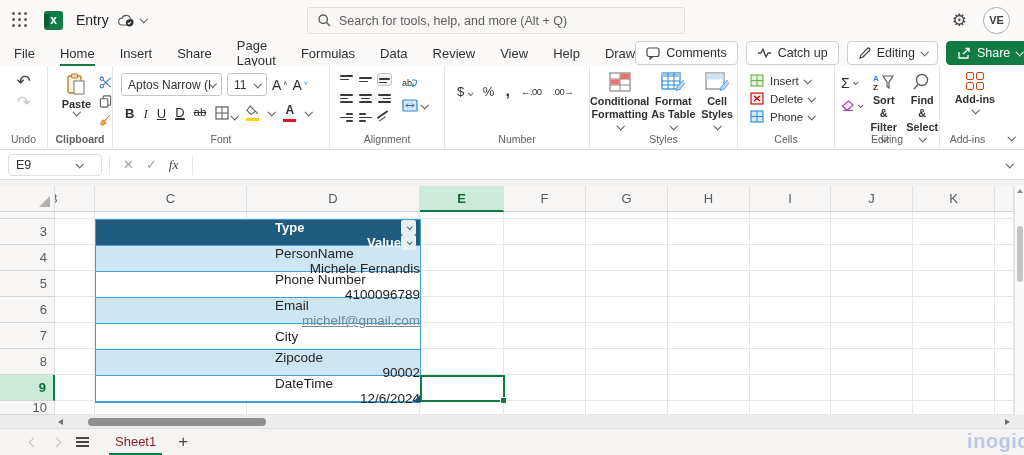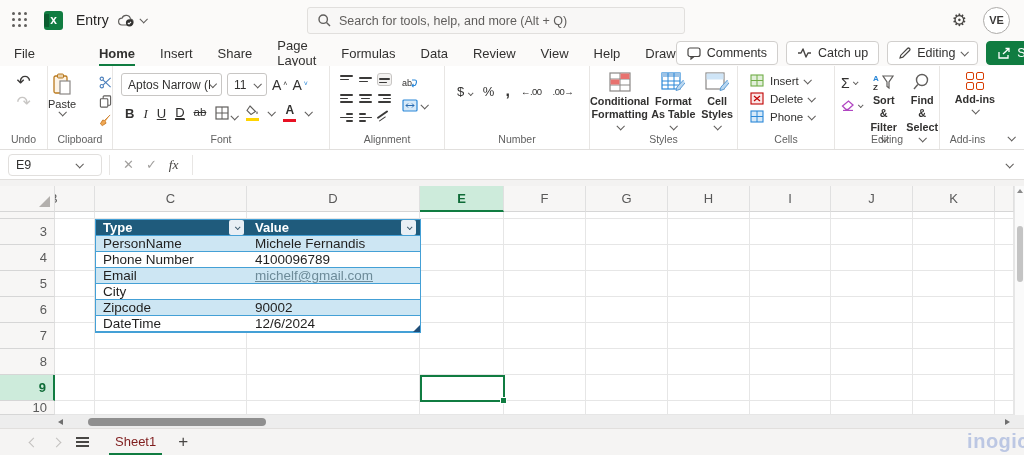--- a/index.html
+++ b/index.html
@@ -19,37 +19,37 @@
   .searchbox { position:absolute; left:307px; top:7px; width:378px; height:27px; background:#f8f7f6; border:1px solid #e1dfdd; border-radius:3px; display:flex; align-items:center; color:#605e5c; font-size:12.5px; cursor:text; }
   .searchbox svg { margin:0 8px 0 10px; }
   .top-right { margin-left:auto; display:flex; align-items:center; gap:16px; padding-right:14px; }
   .gear { font-size:17px; color:#484644; cursor:pointer; line-height:1; }
   .avatar { width:27px; height:27px; border-radius:50%; background:#fff; border:1px solid #adaba9; color:#3b3a39; font-size:11px; font-weight:600; display:flex; align-items:center; justify-content:center; cursor:pointer; }
 
   
   .menubar { position:absolute; top:40px; left:0; width:1024px; height:26px; background:#fbfaf9; display:flex; align-items:center; padding:0 8px 0 14px; }
   .menu-items { display:flex; gap:25px; align-items:center; height:100%; }
   .mi { font-size:13px; color:#323130; cursor:pointer; height:100%; display:flex; align-items:center; border-bottom:2.5px solid transparent; padding-top:2px; }
-  .mi.active { border-bottom-color:#107C41; font-weight:700;margin-left:39px; }
+  .mi.active { border-bottom-color:#107C41; font-weight:400; }
   .menu-right { margin-left:auto; display:flex; gap:8px; align-items:center; }
   .pillbtn { height:24px; padding:0 10px; background:#fff; border:1px solid #d1cfcd; border-radius:4px; display:flex; align-items:center; gap:6px; font-size:12.5px; color:#323130; cursor:pointer; white-space:nowrap; }
   .pillbtn.green { background:#107C41; border-color:#107C41; color:#fff; }
 
   
   .ribbon { position:absolute; top:66px; left:0; width:1024px; height:84px; background:#fff; border-bottom:1px solid #e1dfdd; display:flex; }
   .rgroup { position:relative; border-right:1px solid #e8e6e4; padding-top:7px; }
   .rgroup:last-of-type { border-right:none; }
   .glabel { position:absolute; bottom:4px; left:0; right:0; text-align:center; font-size:10.5px; color:#616161; }
   .ribbon-collapse { position:absolute; right:10px; bottom:8px; cursor:pointer; }
 
   .g-undo { width:48px; display:flex; flex-direction:column; align-items:center; gap:4px; }
   .u-ic { font-size:17px; color:#3b3a39; line-height:1; cursor:pointer; }
   .u-ic.dis { color:#c8c6c4; }
 
-  .g-clip { width:65px; display:flex; gap:0; justify-content:space-between; }
+  .g-clip { width:65px; display:flex; gap:8px; justify-content:flex-end;font-weight:bold; }
   .pastebtn { display:flex; flex-direction:column; align-items:center; cursor:pointer; }
   .pastebtn .lbl { font-size:11px; color:#323130; margin-top:1px; }
   .clipcol { display:flex; flex-direction:column; gap:6px; padding-top:3px; }
   .clipcol > span { cursor:pointer; line-height:0; }
 
   .g-font { width:217px; padding-left:8px; }
   .selbox { height:23px; border:1px solid #c8c6c4; border-radius:3px; display:flex; align-items:center; font-size:12px; color:#323130; padding:0 6px; cursor:pointer; background:#fff; }
   .selbox .chev { margin-left:auto; }
   .fontrow1 { display:flex; gap:5px; align-items:center; }
   .fontrow2 { display:flex; gap:9px; align-items:center; margin-top:8px; padding-left:4px; }
@@ -106,21 +106,21 @@
   .ch.sel { background:#cdebdb; color:#0e6b37; font-weight:600; border-bottom:2px solid #107C41; }
   .rh.sel { background:#cdebdb; color:#0e6b37; font-weight:600; border-right:2px solid #107C41; }
   .ch.partial { justify-content:flex-start; }
   .ch.partial span { margin-left:-6px; }
   .corner { position:relative; cursor:pointer; }
   .corner::after { content:""; position:absolute; right:4px; bottom:4px; width:0; height:0; border-left:11px solid transparent; border-bottom:11px solid #b3b0ad; }
   .c { background:#fff; border-right:1px solid #e6e6e6; border-bottom:1px solid #e6e6e6; cursor:cell; }
 
   
   .xltable { position:absolute; left:95px; top:33px; width:326px; border:1px solid #44a0d6; }
-  .trow { display:flex; height:16px; align-items:flex-end; font-size:13.5px; color:#201f1e; border-bottom:1px solid #44a0d6; background:#fff; cursor:cell; }
+  .trow { display:flex; height:26px; align-items:flex-end; font-size:13.5px; color:#201f1e; border-bottom:1px solid #44a0d6; background:#fff; cursor:cell;flex-direction:column; }
   .trow:last-child { border-bottom:none; }
   .trow.band { background:#CDE6F3; }
   .trow.thead { background:#1F5B7C; color:#fff; font-weight:700; font-size:13px; }
   .tc { width:152px; padding-left:7px; display:flex; align-items:center; height:100%; }
   .td { flex:1; padding-left:7px; display:flex; align-items:center; height:100%; }
   .filterbtn { margin-left:auto; margin-right:4px; width:15px; height:15px; background:#e8eff5; border-radius:2px; display:flex; align-items:center; justify-content:center; cursor:pointer; }
   .filterbtn .chev { width:4px; height:4px; border-color:#3c586b; }
   .email { color:#6d8b99; text-decoration:underline; cursor:pointer; }
   .tresize { position:absolute; right:0; bottom:0; width:0; height:0; border-left:7px solid transparent; border-bottom:7px solid #1f4e79; cursor:nwse-resize; }
 

